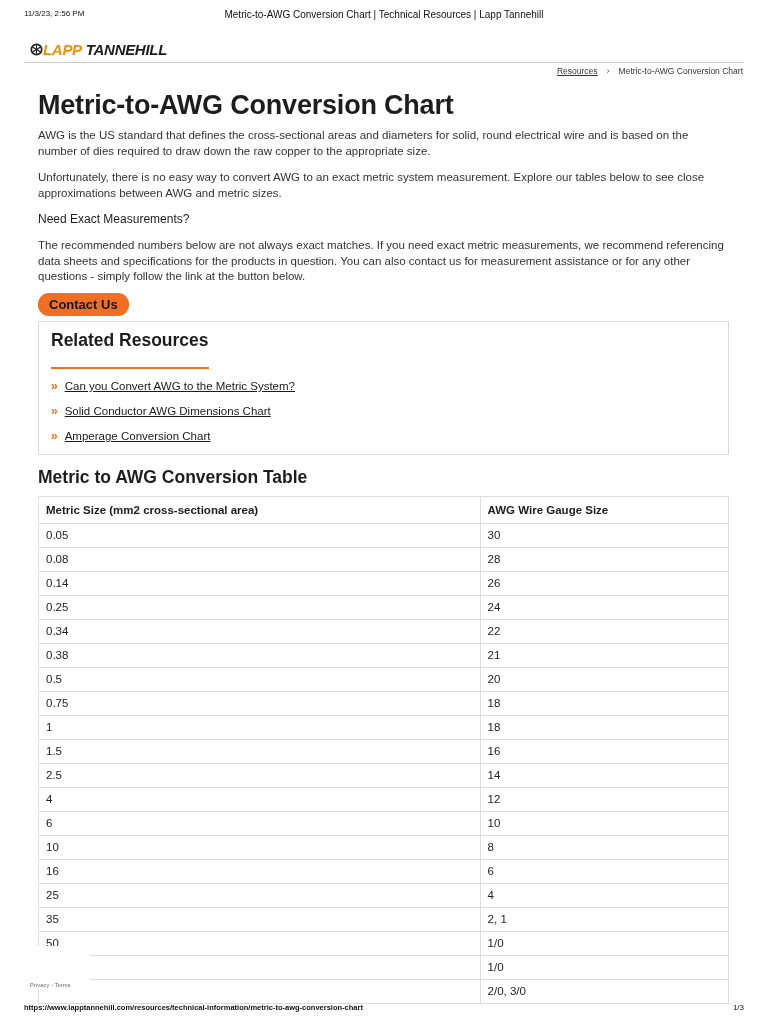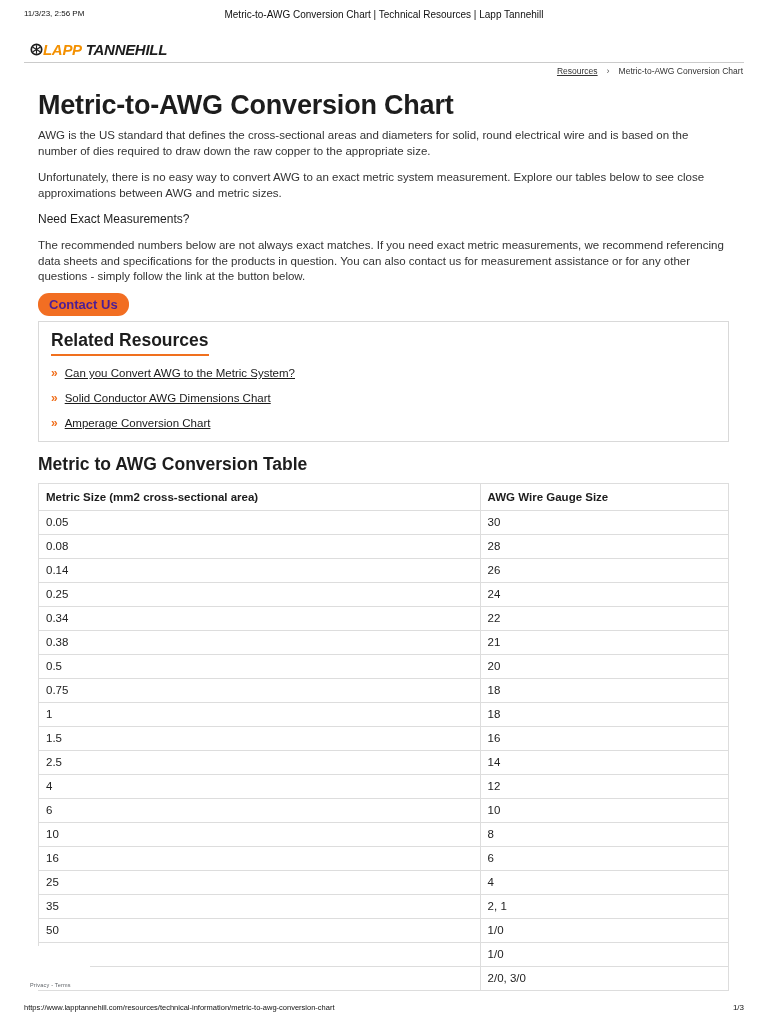--- a/index.html
+++ b/index.html
@@ -16,46 +16,46 @@
   body{
     font-family:"Liberation Sans",sans-serif;
     background:#ffffff;
     color:var(--body-text);
     position:relative;
     overflow:hidden;
   }
   
   .print-datetime{position:absolute;top:9px;left:24px;font-size:8px;color:#111;}
   .print-doctitle{position:absolute;top:9px;left:0;width:100%;text-align:center;font-size:10px;color:#111;}
-  .print-url{position:absolute;top:1003px;left:24px;font-size:7.5px;color:#111;}
+  .print-url{position:absolute;top:1003px;left:24px;font-size:7.5px;color:#111;font-weight:bold;}
   .print-page{position:absolute;top:1003px;right:24px;font-size:8px;color:#111;}
   
   .logo{position:absolute;top:41px;left:30px;display:flex;align-items:center;cursor:pointer;}
   .logo .brand{font-size:15px;font-style:italic;font-weight:800;letter-spacing:-0.3px;}
   .logo .brand-first{color:var(--logo-orange);margin-right:4px;}
   .logo .brand-second{color:var(--heading);}
   .header-divider{position:absolute;top:62px;left:24px;right:24px;height:1px;background:var(--divider);}
   .breadcrumb{position:absolute;top:66px;right:25px;font-size:8.5px;color:#333;display:flex;align-items:center;}
   .breadcrumb .crumb-link{text-decoration:underline;color:#333;cursor:pointer;}
   .breadcrumb .crumb-sep{padding:0 9px;color:#555;font-size:9px;}
   
   .content{position:absolute;left:38px;right:39px;top:90px;}
   h1.page-title{font-size:27px;line-height:30px;font-weight:700;color:var(--heading);margin:0 0 8px 0;letter-spacing:-0.2px;}
   p.body-p{font-size:11.5px;line-height:15.5px;color:var(--body-text);margin:8px 0 11px 0;}
   p.body-p.tight{margin-bottom:8px;}
   h2.section-h{font-size:12px;line-height:21px;font-weight:400;color:var(--heading);margin:0 0 3px 0;}
   .contact-btn{
-    display:inline-block;background:var(--button-orange);color:#4c1d95;
+    display:inline-block;background:var(--button-orange);color:#0f172a;
     font-size:13px;font-weight:700;line-height:15px;
     padding:4px 11px;border-radius:11px;border:none;cursor:pointer;margin:0 0 5px 0;
   }
   .related-box{border:1px solid #d9d9d9;background:#fff;padding:8px 14px 6px 12px;margin:0 0 12px 0;}
   .related-heading{
     display:inline-block;font-size:17.5px;line-height:21px;font-weight:700;color:var(--heading);
-    border-bottom:2px solid var(--accent);padding-bottom:3px;margin:0;
+    border-bottom:2px solid var(--accent);padding-bottom:16px;margin:0;
   }
   .related-link-row{margin-top:10px;margin-bottom:4px;display:flex;align-items:center;height:15px;}
   .related-link-row .bullet{color:var(--accent);font-weight:700;font-size:12px;margin-right:7px;}
   .related-link-row a{font-size:11.5px;color:#1a1a1a;text-decoration:underline;cursor:pointer;}
   h2.table-h{font-size:17.5px;line-height:21px;font-weight:700;color:var(--heading);margin:12px 0 8px 0;}
   
   table.conv{width:100%;border-collapse:collapse;table-layout:fixed;}
   table.conv col.c1{width:64%;}
   table.conv col.c2{width:36%;}
   table.conv th{

